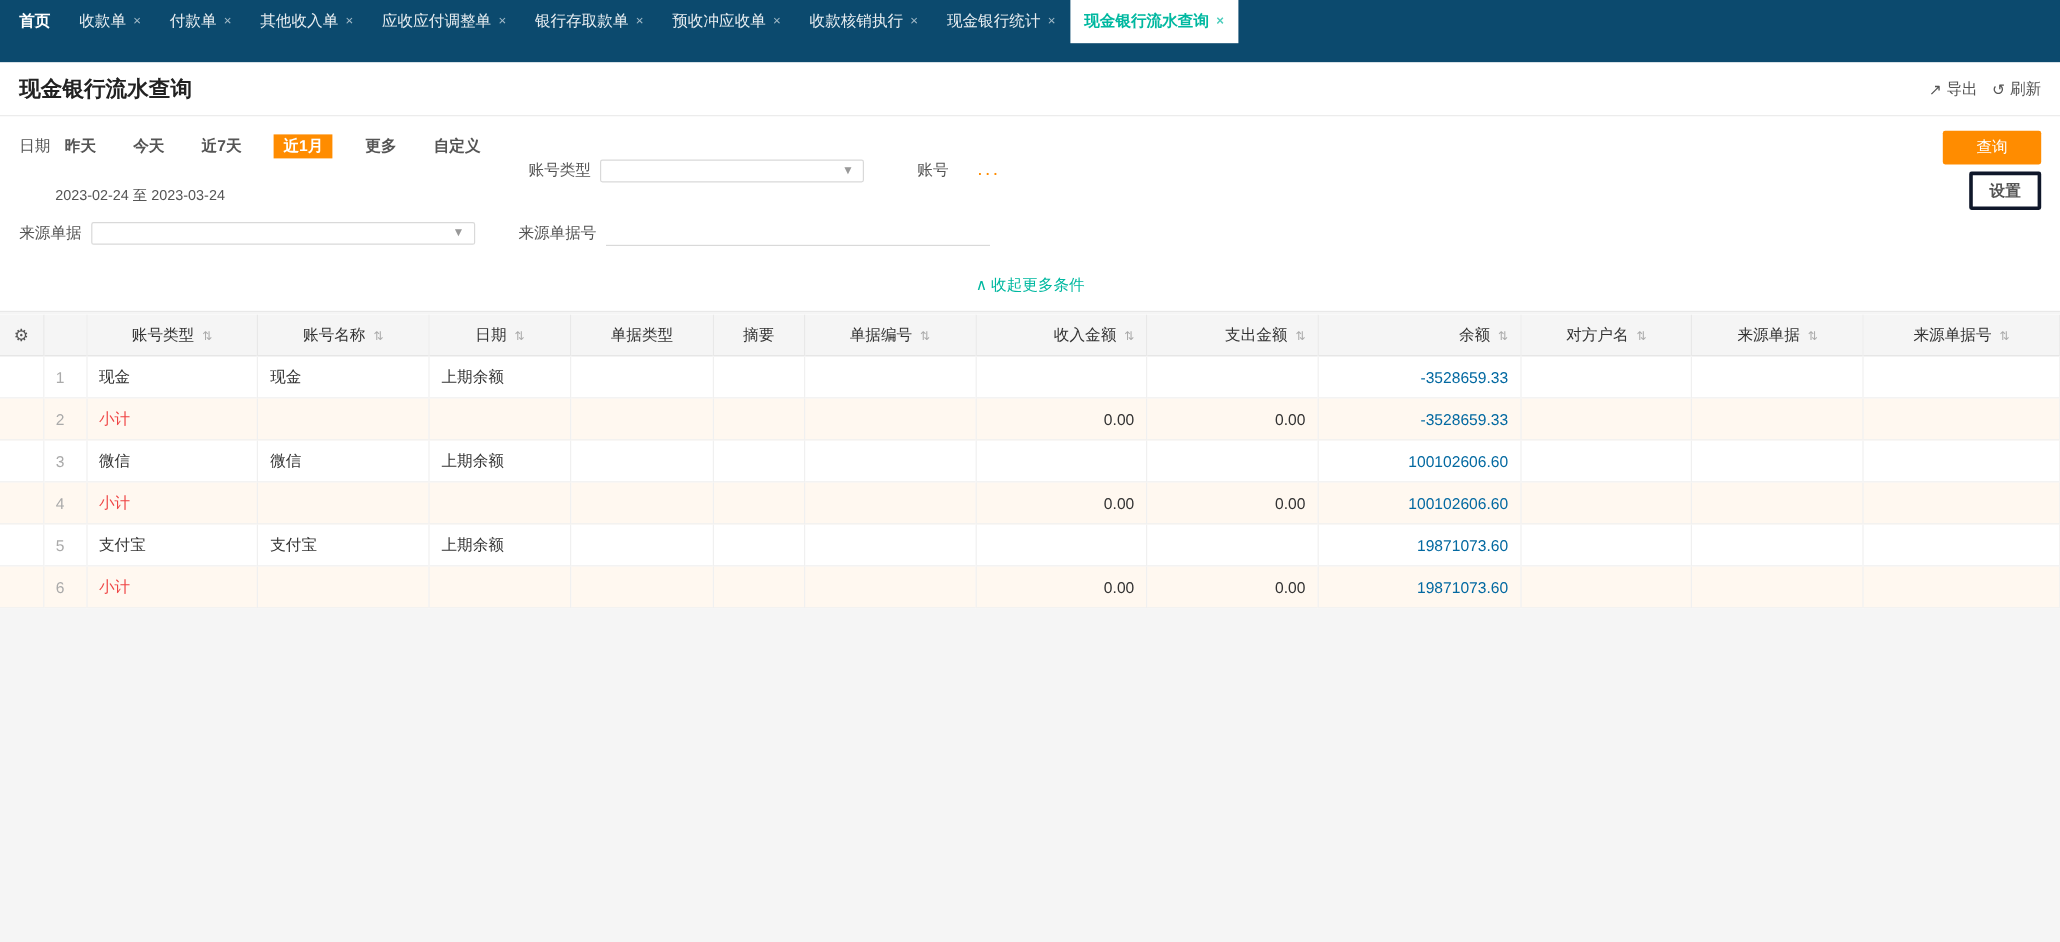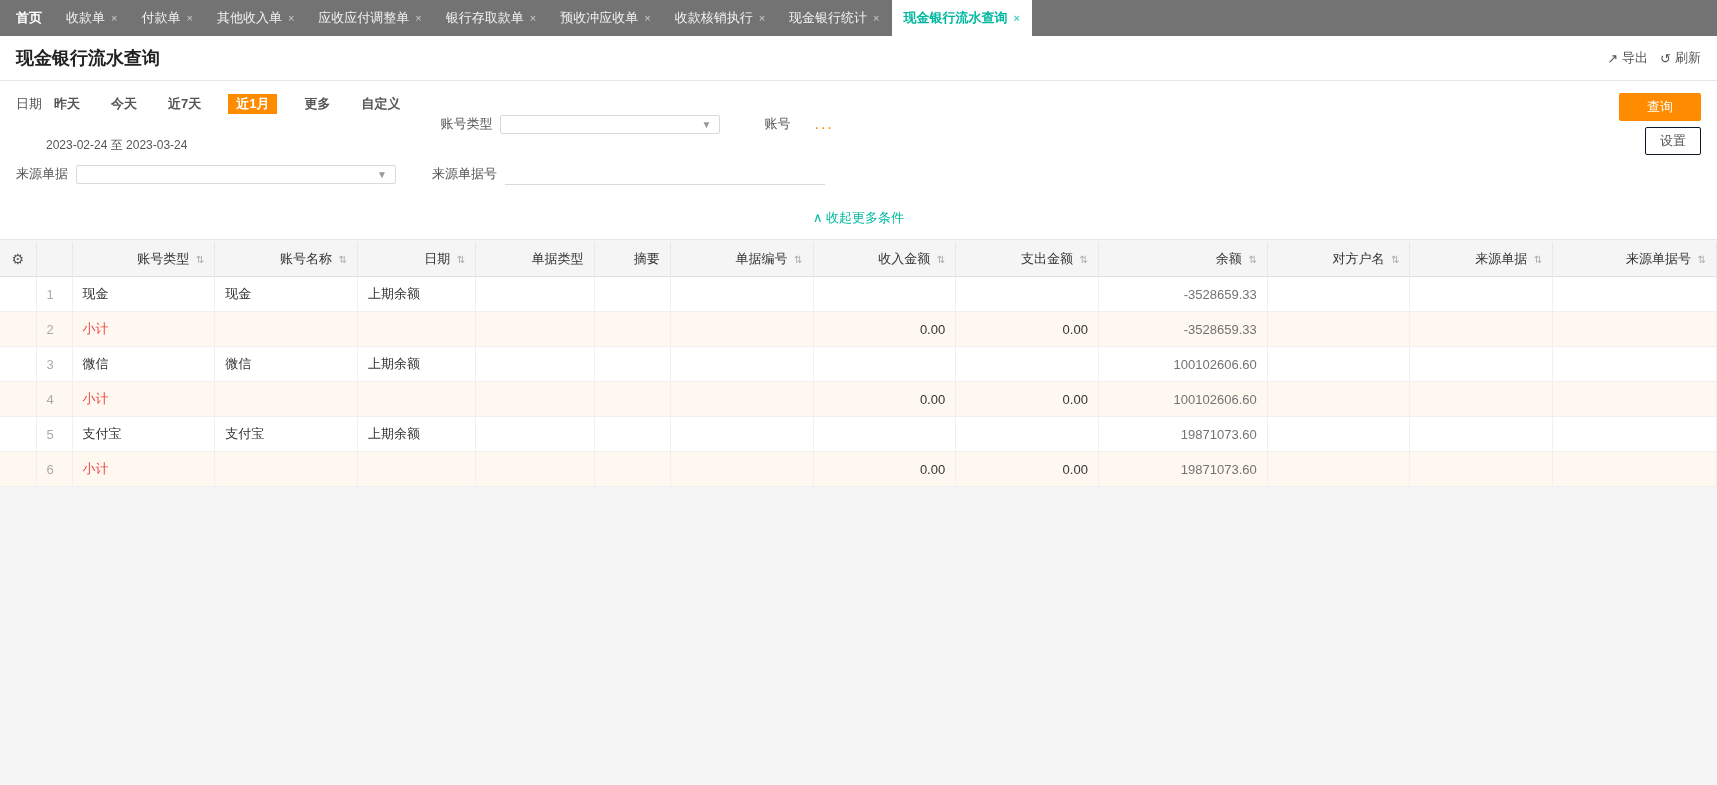--- a/index.html
+++ b/index.html
@@ -1,23 +1,23 @@
 <!DOCTYPE html>
 <html><head>
   <meta charset="utf-8">
   <style>
     * { box-sizing: border-box; margin: 0; padding: 0; font-family: 'Microsoft YaHei', Arial, sans-serif; font-size: 13px; }
     body { background: #f5f5f5; }
 
     
     .top-nav {
-      background: #737373;
+      background: #0c4a6e;
       display: flex;
       align-items: flex-start;
-      height: 36px;
+      height: 52px;
       padding: 0 4px;
       overflow: hidden;
     }
     .nav-tab {
       display: flex;
       align-items: center;
       padding: 0 12px;
       height: 36px;
       color: rgba(255,255,255,0.9);
       cursor: pointer;
@@ -138,25 +138,26 @@
       color: #fff;
       border: none;
       border-radius: 2px;
       padding: 5px 28px;
       cursor: pointer;
       font-size: 13px;
     }
     .settings-btn {
       background: #fff;
       color: #555;
-      border: 1px solid #0f172a;
+      border: 3px solid #0f172a;
       border-radius: 2px;
       padding: 4px 14px;
       cursor: pointer;
       font-size: 13px;
+      font-weight: bold;
     }
     .filter-right {
       margin-left: auto;
       display: flex;
       flex-direction: column;
       gap: 6px;
       align-items: flex-end;
     }
     .source-select {
       display: flex;
@@ -197,21 +198,21 @@
       width: 100%;
       border-collapse: collapse;
       font-size: 13px;
     }
     thead tr {
       background: #f5f5f5;
       border-bottom: 1px solid #e0e0e0;
     }
     thead th {
       padding: 8px 10px;
-      text-align: right;
+      text-align: center;
       color: #333;
       font-weight: normal;
       white-space: nowrap;
       border-right: 1px solid #e8e8e8;
       position: relative;
     }
     thead th .sort-icon {
       color: #aaa;
       font-size: 10px;
       margin-left: 3px;
@@ -226,21 +227,21 @@
     tbody tr.subtotal {
       background: #fff8f0;
     }
     tbody td {
       padding: 8px 10px;
       color: #333;
       white-space: nowrap;
       border-right: 1px solid #f0f0f0;
     }
     td.number { text-align: right; }
-    td.balance { text-align: right; color: #737373; margin-left: 48px; }
+    td.balance { text-align: right; color: #0369a1; margin-left: 48px; }
     td.orange-text { color: #ef4444; }
     .row-num { color: #aaa; }
 
     .gear-icon { font-size: 14px; cursor: pointer; color: #555; }
   </style>
 </head>
 <body>
 
 <nav class="top-nav">
 <div class="nav-tab home">首页</div>

